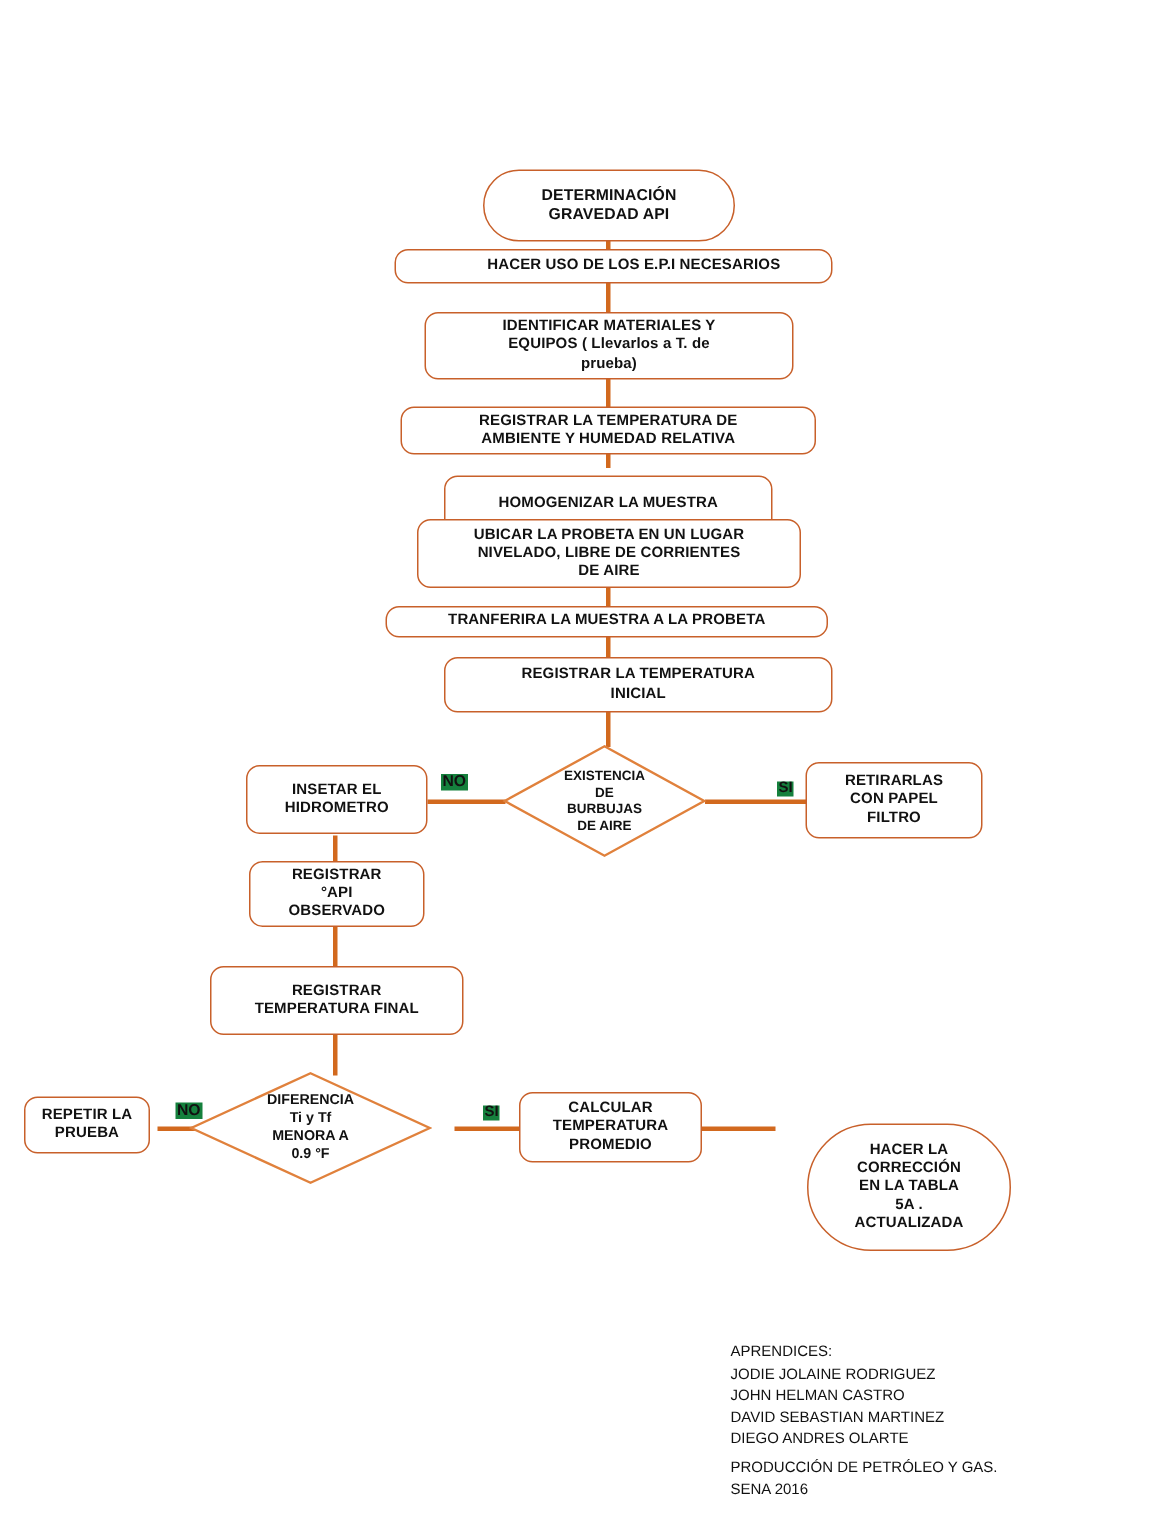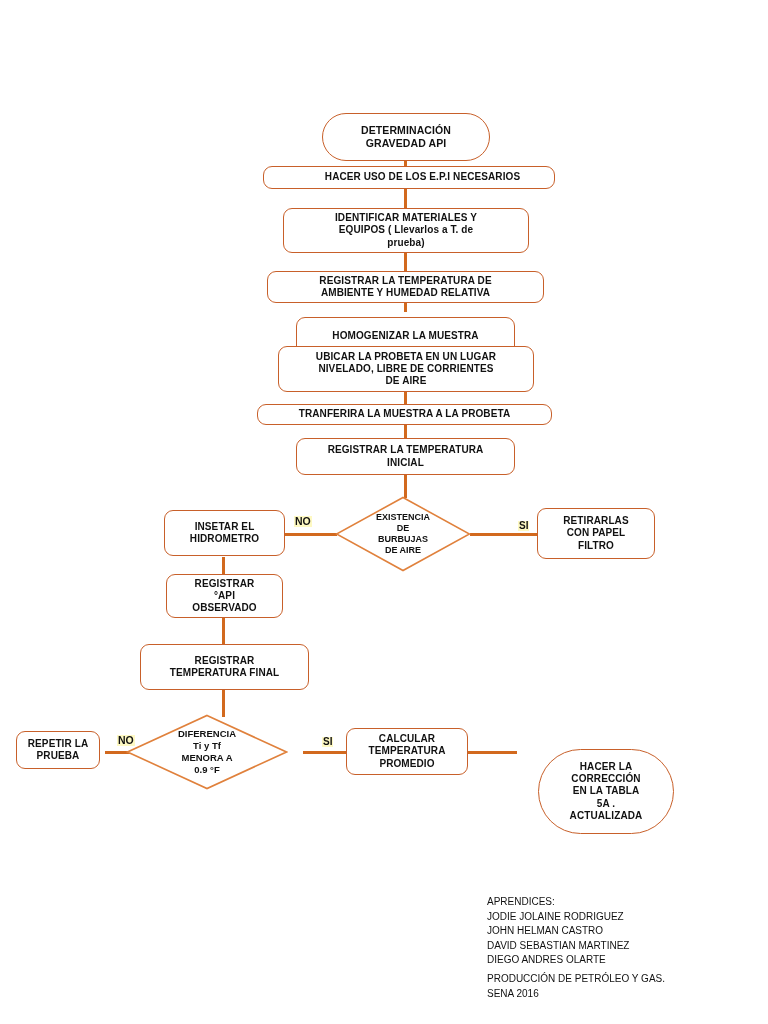--- a/index.html
+++ b/index.html
@@ -44,21 +44,21 @@
     font-weight:bold;
     line-height:1.25;
     white-space:pre-line;
     color:#111;
   }
   .edgelabel{
     position:absolute;
     z-index:4;
     font-weight:bold;
     color:#111;
-    background:#fef9c3;
+    background:#15803d;
     padding:0 1px;
     line-height:1;
   }
   .footer{
     position:absolute;
     z-index:3;
     font-weight:normal;
     line-height:1.45;
     white-space:pre-line;
     color:#111;
@@ -117,21 +117,21 @@
   <div class="node proc" style="left:278px;top:346px;width:256px;height:46px;font-size:10px;justify-content:center;">
     <span class="txt">UBICAR LA PROBETA EN UN LUGAR
 NIVELADO, LIBRE DE CORRIENTES
 DE AIRE</span>
   </div>
 
   <div class="node proc" style="left:257px;top:404px;width:295px;height:21px;font-size:10px;">
     <span class="txt">TRANFERIRA LA MUESTRA A LA PROBETA</span>
   </div>
 
-  <div class="node proc" style="left:296px;top:438px;width:219px;height:37px;font-size:10px;">
+  <div class="node proc" style="left:296px;top:438px;width:259px;height:37px;font-size:10px;">
     <span class="txt">REGISTRAR LA TEMPERATURA
 INICIAL</span>
   </div>
 
   <div class="diamond" style="left:335px;top:496px;width:136px;height:76px;">
     <svg width="136" height="76" viewBox="0 0 136 76">
       <polygon points="68,1.5 134.5,38 68,74.5 1.5,38" fill="#ffffff" stroke="#e0813c" stroke-width="1.6"></polygon>
     </svg>
     <span class="txt" style="font-size:9px;">EXISTENCIA
 DE

